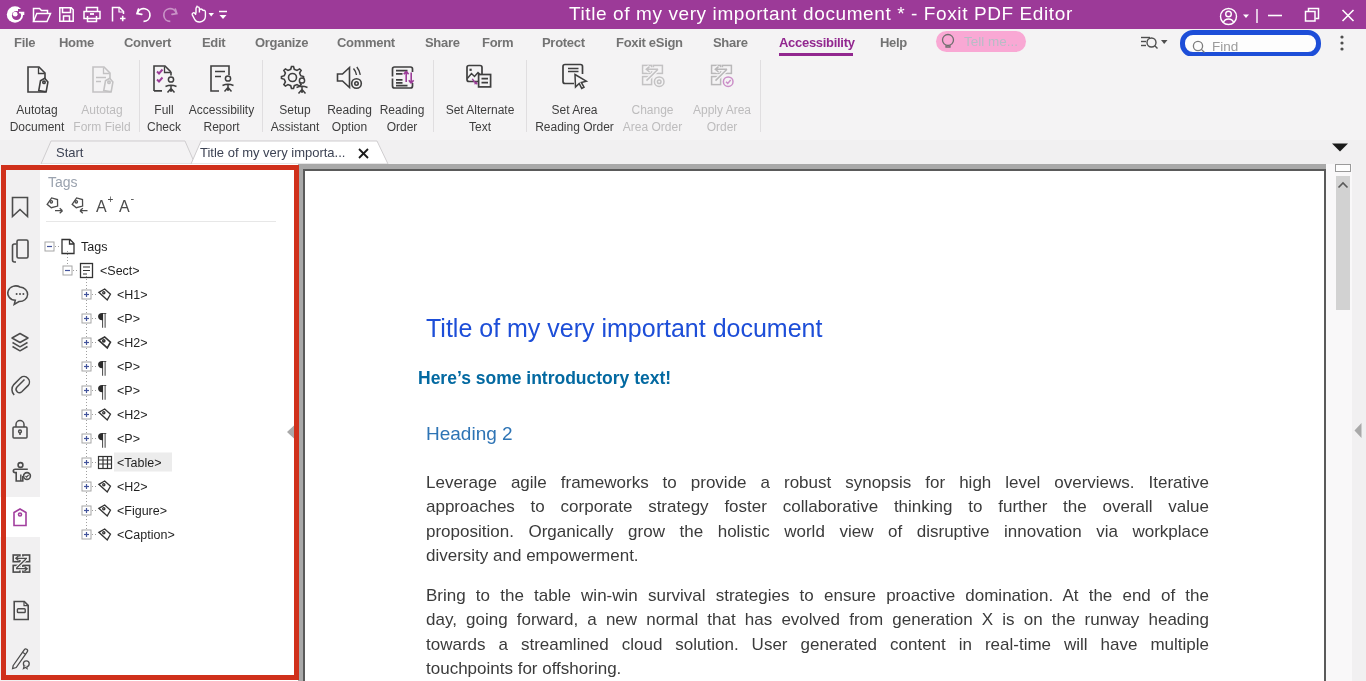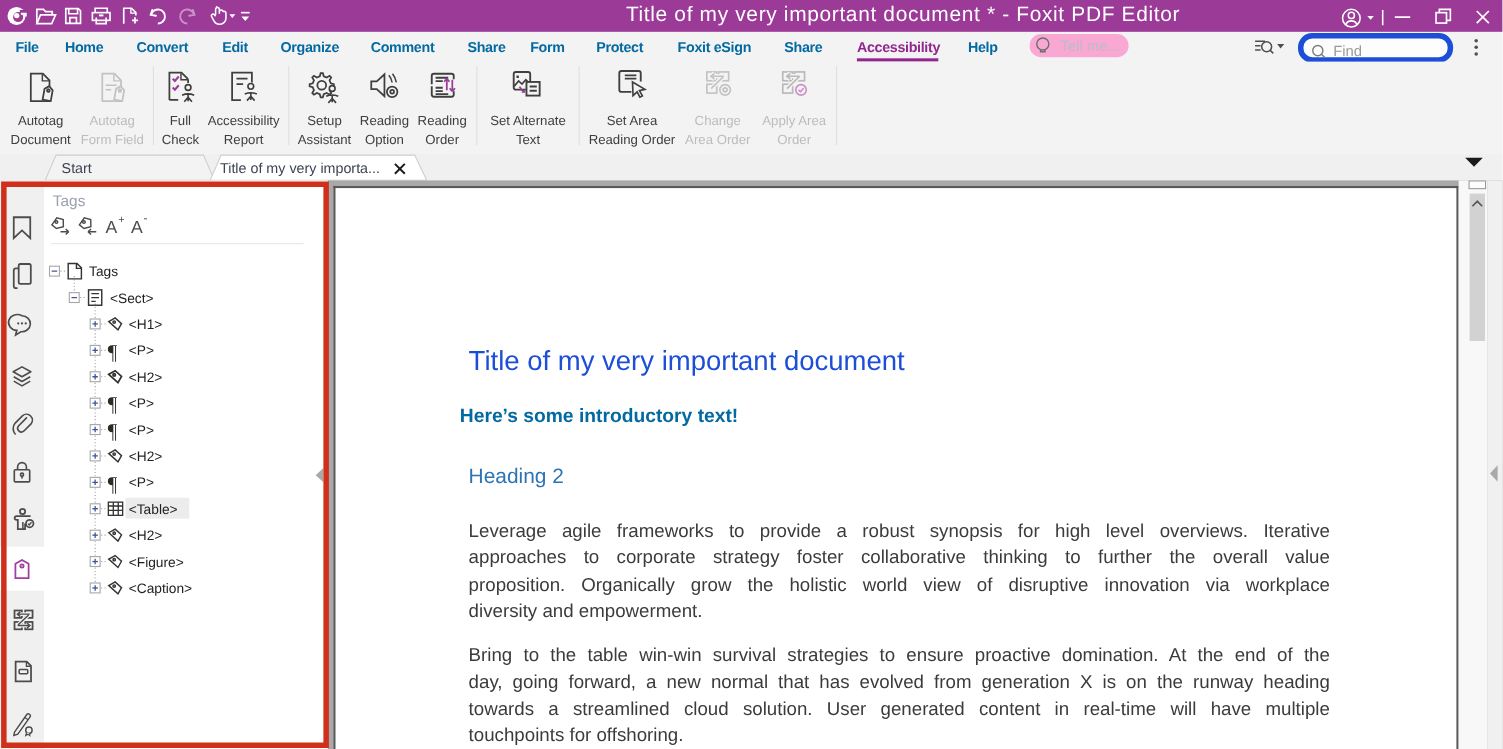--- a/index.html
+++ b/index.html
@@ -5,21 +5,21 @@
 * { margin:0; padding:0; box-sizing:border-box; }
 html,body { width:1366px; height:681px; overflow:hidden; font-family:"Liberation Sans", sans-serif; }
 #app { position:relative; width:1366px; height:681px; background:#f4f3f4; }
 
 
 #titlebar { position:absolute; left:0; top:0; width:1366px; height:29px; background:#9c3a98; }
 #titletext { position:absolute; top:3px; left:569px; color:#ffffff; font-size:19px; letter-spacing:0.6px; white-space:nowrap; }
 
 
 #menubar { position:absolute; left:0; top:29px; width:1366px; height:27px; background:#f4f3f4; }
-.menuitem { position:absolute; top:7px; font-size:13px; line-height:14px; font-weight:bold; color:#0369a1; letter-spacing:-0.3px; white-space:nowrap; }
+.menuitem { position:absolute; top:7px; font-size:13px; line-height:14px; font-weight:bold; color:#737373; letter-spacing:-0.3px; white-space:nowrap; }
 .menuacc { color:#92278f; }
 #accunderline { position:absolute; left:779px; top:24px; width:74px; height:3px; background:#92278f; }
 #tellme { position:absolute; left:936px; top:2px; width:90px; height:21px; background:#f9a8d4; border-radius:11px; }
 
 
 #ribbon { position:absolute; left:0; top:56px; width:1366px; height:84px; background:#f4f3f4; }
 .rbtn { position:absolute; top:0; height:84px; }
 .ricon { position:absolute; top:6px; left:50%; transform:translateX(-50%); }
 .rlabel { position:absolute; top:46px; width:200px; left:50%; transform:translateX(-50%); text-align:center; font-size:12px; line-height:16.5px; color:#3e3e3e; }
 .dis { color:#bdbcbd; }

